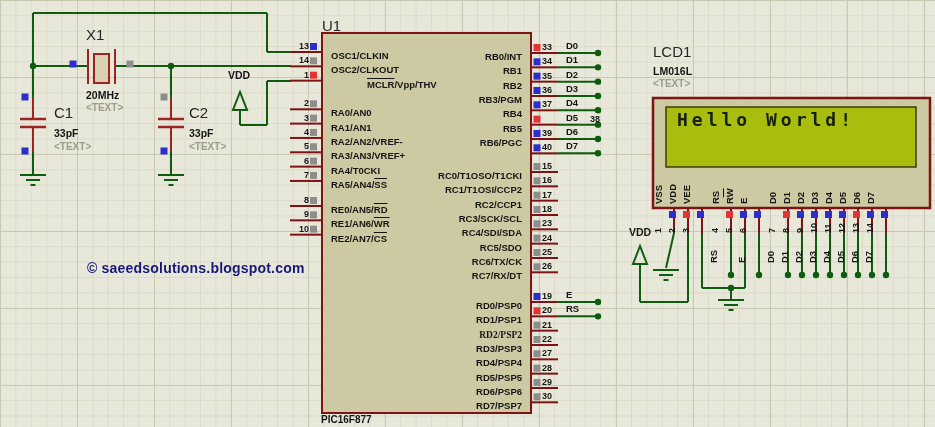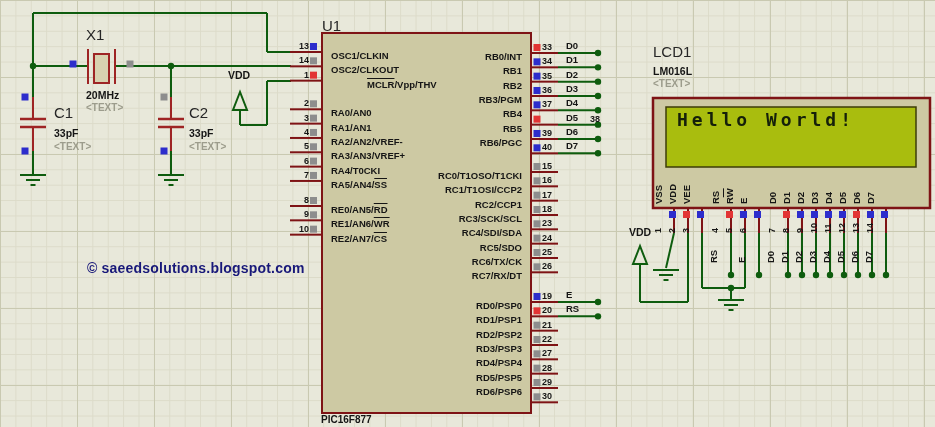--- a/index.html
+++ b/index.html
@@ -329,30 +329,31 @@
     <span class="t f95 ra" style="left: 330px; top: 256.98px; width: 192px;">RC6/TX/CK</span>
     <span class="t f9" style="left: 542px; top: 262.31px;">26</span>
     <span class="t f95 ra" style="left: 330px; top: 271.31px; width: 192px;">RC7/RX/DT</span>
     <span class="t f9" style="left: 542px; top: 292px;">19</span>
     <span class="t f95 ra" style="left: 330px; top: 301px; width: 192px;">RD0/PSP0</span>
     <span class="t f95" style="left: 566px; top: 290px;">E</span>
     <span class="t f9" style="left: 542px; top: 306.33px;">20</span>
     <span class="t f95 ra" style="left: 330px; top: 315.33px; width: 192px;">RD1/PSP1</span>
     <span class="t f95" style="left: 566px; top: 304.33px;">RS</span>
     <span class="t f9" style="left: 542px; top: 320.66px;">21</span>
-    <span class="t f95 ra" style="left: 330px; top: 329.66px; width: 192px;">RD2/PSP2</span>
+    <span class="t f95 ra" style="left: 330px; top: 329.66px; width: 192px; font-family: Liberation Serif, serif;">RD2/PSP2</span>
     <span class="t f9" style="left: 542px; top: 334.99px;">22</span>
     <span class="t f95 ra" style="left: 330px; top: 343.99px; width: 192px;">RD3/PSP3</span>
     <span class="t f9" style="left: 542px; top: 349.32px;">27</span>
     <span class="t f95 ra" style="left: 330px; top: 358.32px; width: 192px;">RD4/PSP4</span>
     <span class="t f9" style="left: 542px; top: 363.65px;">28</span>
     <span class="t f95 ra" style="left: 330px; top: 372.65px; width: 192px;">RD5/PSP5</span>
     <span class="t f9" style="left: 542px; top: 377.98px;">29</span>
     <span class="t f95 ra" style="left: 330px; top: 386.98px; width: 192px;">RD6/PSP6</span>
     <span class="t f9" style="left: 542px; top: 392.31px;">30</span>
+    <span class="t f95 ra" style="left: 330px; top: 401.31px; width: 192px;">RD7/PSP7</span>
     <span class="t f9 vt" style="left: 663px; top: 224px;">1</span>
     <span class="t f95 vt" style="left: 664px; top: 194px;"><span>VSS</span></span>
     <span class="t f9 vt" style="left: 677px; top: 224px;">2</span>
     <span class="t f95 vt" style="left: 678px; top: 194px;"><span>VDD</span></span>
     <span class="t f9 vt" style="left: 691px; top: 224px;">3</span>
     <span class="t f95 vt" style="left: 692px; top: 194px;"><span>VEE</span></span>
     <span class="t f9 vt" style="left: 720px; top: 224px;">4</span>
     <span class="t f95 vt" style="left: 721px; top: 194px;"><span>RS</span></span>
     <span class="t f95 vt" style="left: 719px; top: 253px;">RS</span>
     <span class="t f9 vt" style="left: 734px; top: 224px;">5</span>

